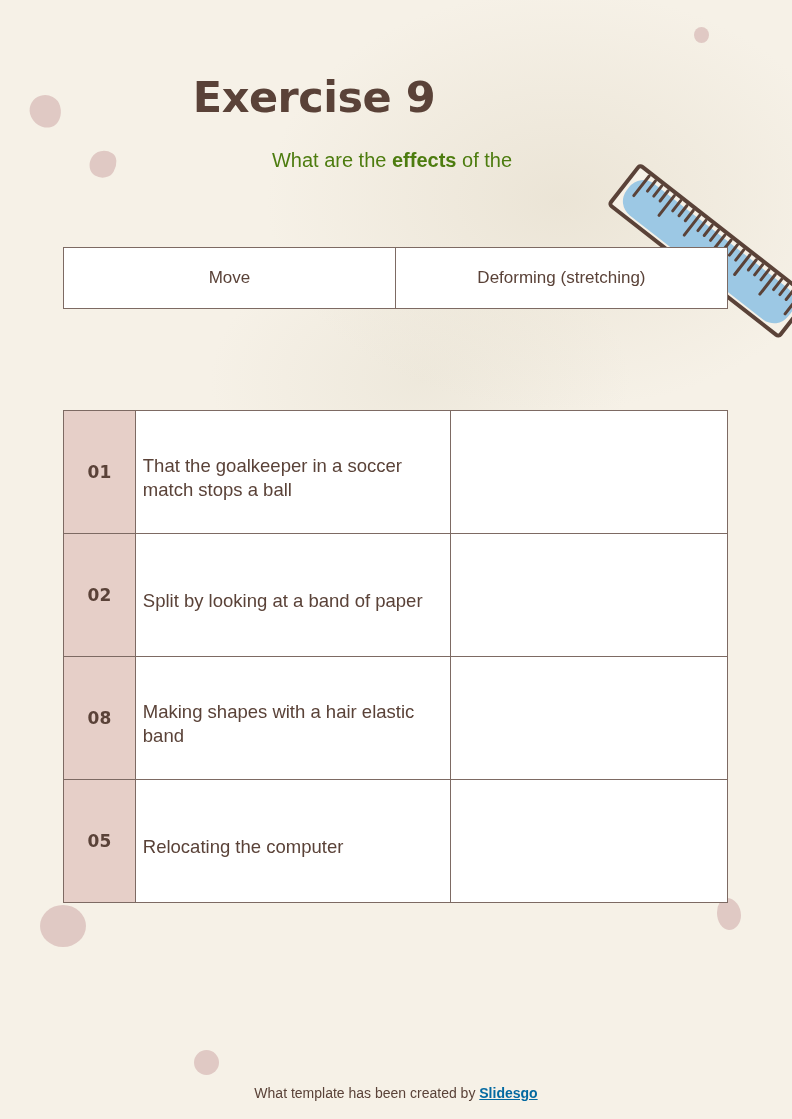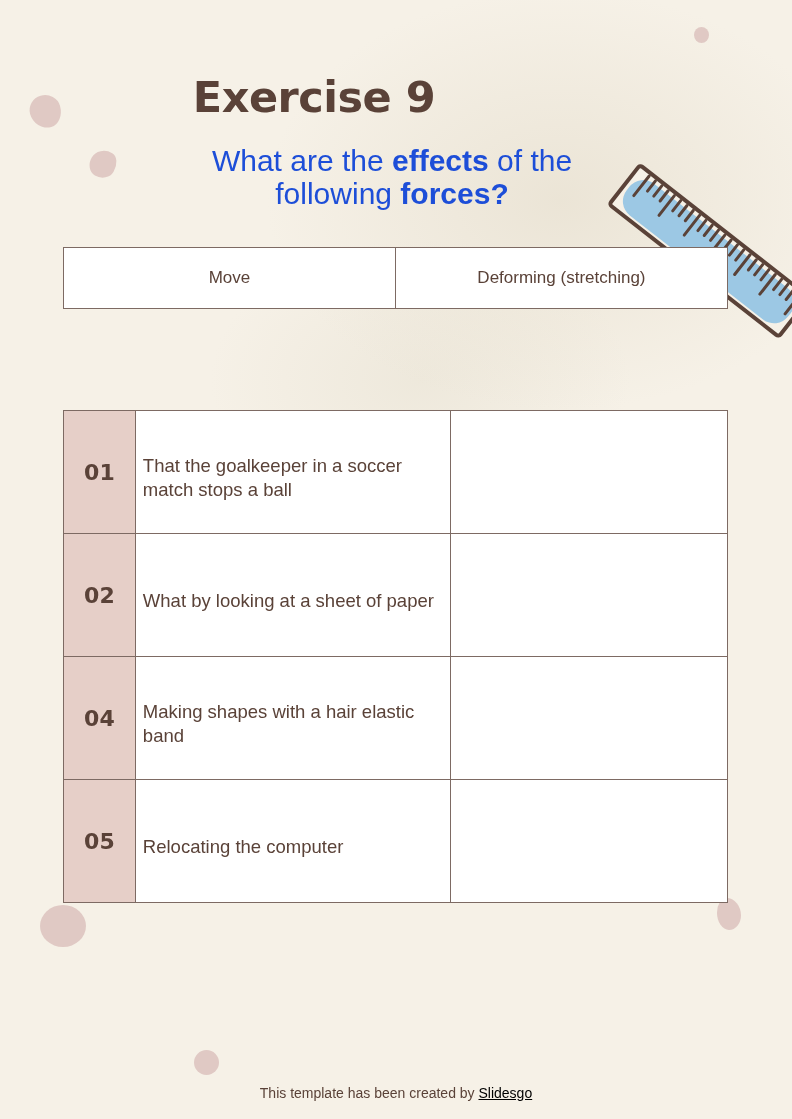--- a/index.html
+++ b/index.html
@@ -25,47 +25,47 @@
 
     .ruler { position: absolute; left: 600px; top: 155px; width: 192px; height: 210px; }
 
     .title {
       position: absolute; left: 0; width: 628px; top: 72px; text-align: center;
       font-family: "DejaVu Sans", sans-serif; font-weight: bold; font-size: 43px;
       color: #5a4238; letter-spacing: -0.5px;
     }
     .subtitle {
       position: absolute; left: 0; width: 784px; top: 144px; text-align: center;
-      font-size: 30px; line-height: 33px; color: #1d4ed8;
+      font-size: 20px; line-height: 33px; color: #4d7c0f;
     }
     .subtitle b { font-weight: bold; }
 
     table { border-collapse: collapse; position: absolute; }
     td { border: 1.5px solid #7d6a63; background: #ffffff; }
 
     .options { left: 63px; top: 247px; width: 665px; }
     .options td { width: 332px; height: 60px; text-align: center; font-size: 17px; color: #5a4238; padding: 0; }
 
     .questions { left: 63px; top: 410px; width: 665px; }
     .questions td { height: 110px; padding: 0; }
     .questions td.num {
       width: 71px; background: #e6cfc8; text-align: center;
-      font-family: "DejaVu Sans", sans-serif; font-weight: bold; font-size: 22px; color: #5a4238;
+      font-family: "DejaVu Sans", sans-serif; font-weight: bold; font-size: 17px; color: #5a4238;
     }
     .questions td.q {
       width: 300px; font-size: 18.5px; line-height: 24px; color: #5a4238;
       padding: 12px 8px 0 7px; vertical-align: middle;
     }
     .questions td.ans { width: 277px; }
 
     .footer {
       position: absolute; left: 0; width: 792px; top: 1085px; text-align: center;
       font-size: 14px; color: #5a4238;
     }
-    .footer a { color: #000000; font-weight: normal; text-decoration: underline; }
+    .footer a { color: #0369a1; font-weight: bold; text-decoration: underline; }
   </style>
 </head>
 <body>
 
 <div class="bg-wash"></div>
 
 <div class="blob blob1"></div>
 <div class="blob blob2"></div>
 <div class="blob blob3"></div>
 <div class="blob blob4"></div>
@@ -103,52 +103,51 @@
         <line x1="198" y1="3" x2="198" y2="16"></line>
       <line x1="206" y1="3" x2="206" y2="28"></line>
     </g>
   </g>
 </svg>
 
 <div class="title">Exercise 9</div>
 
 <div class="subtitle">
   <div><span>What are the </span><b>effects</b><span> of the</span></div>
-  <div><span>following </span><b>forces?</b></div>
 </div>
 
 <table class="options">
   <tbody>
       <tr>
     <td>Move</td>
     <td>Deforming (stretching)</td>
   </tr>
 </tbody>
   </table>
 
 <table class="questions">
   <tbody>
       <tr>
     <td class="num">01</td>
     <td class="q">That the goalkeeper in a soccer match stops a ball</td>
     <td class="ans"></td>
   </tr>
   <tr>
     <td class="num">02</td>
-    <td class="q">What by looking at a sheet of paper</td>
+    <td class="q">Split by looking at a band of paper</td>
     <td class="ans"></td>
   </tr>
   <tr>
-    <td class="num">04</td>
+    <td class="num">08</td>
     <td class="q">Making shapes with a hair elastic band</td>
     <td class="ans"></td>
   </tr>
   <tr>
     <td class="num">05</td>
     <td class="q">Relocating the computer</td>
     <td class="ans"></td>
   </tr>
 </tbody>
   </table>
 
 <div class="footer">
-  <span>This template has been created by </span><a>Slidesgo</a>
+  <span>What template has been created by </span><a>Slidesgo</a>
 </div>
 
 </body></html>

